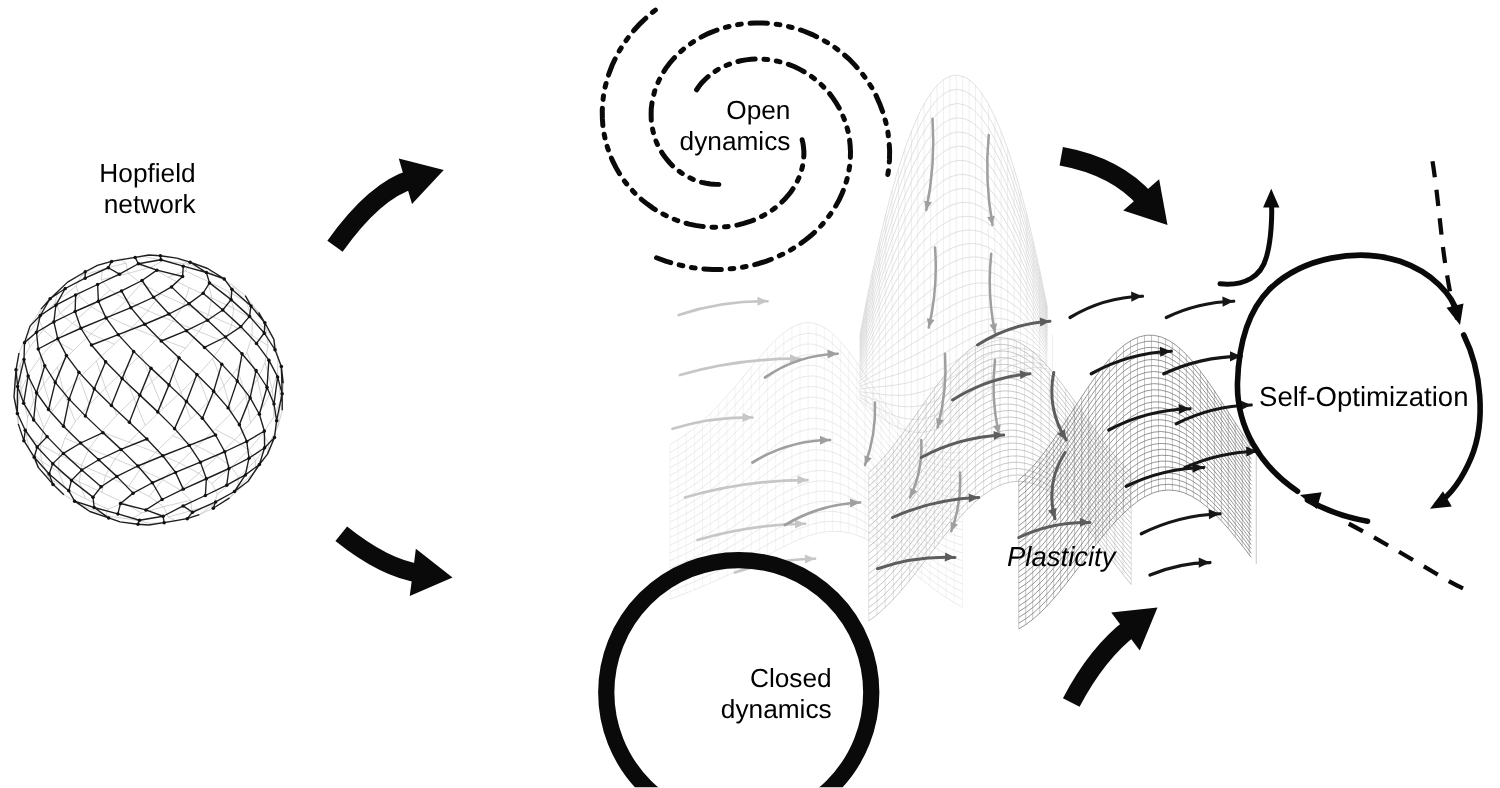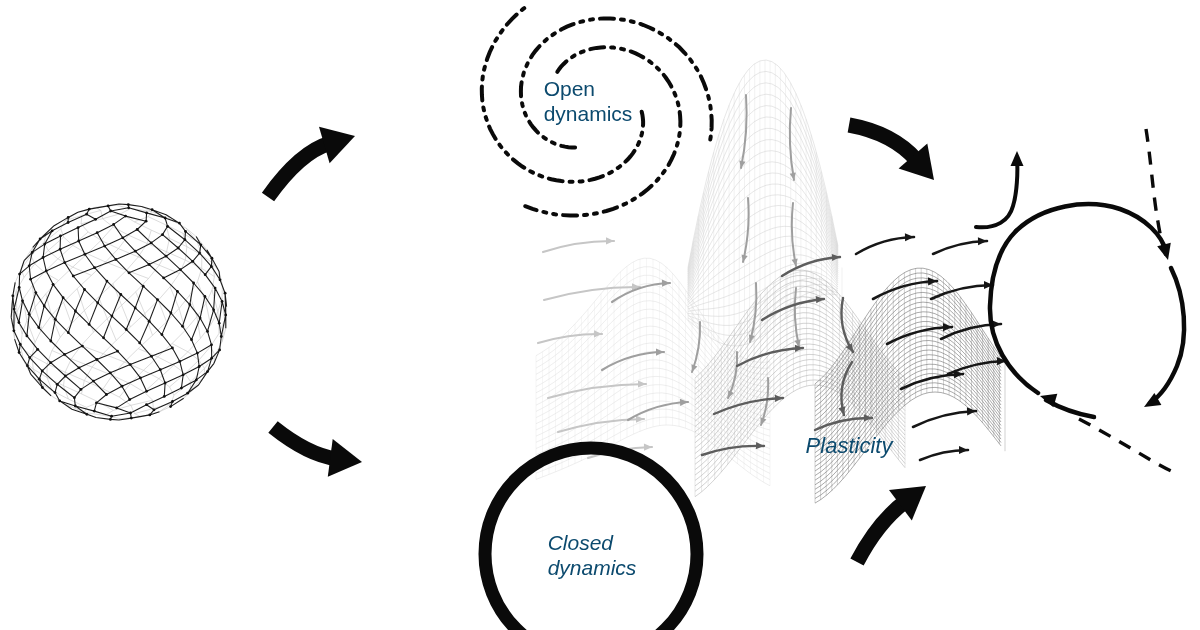--- a/index.html
+++ b/index.html
@@ -1,20 +1,20 @@
 <!DOCTYPE html>
 <html><head>
 <meta charset="utf-8">
 <style>
   html,body{margin:0;padding:0;background:#fff;}
   #stage{position:relative;width:1200px;height:630px;overflow:hidden;background:#fff;
          font-family:"Liberation Sans",sans-serif;}
   #canvas{position:absolute;left:0;top:0;width:1200px;height:630px;}
-  .label{position:absolute;transform:translate(-50%,-50%);text-align:left;
-         color:#0c4a6e;font-size:21px;line-height:1.18;white-space:nowrap;}
+  .label{position:absolute;transform:translate(-50%,-50%);text-align:right;
+         color:#000000;font-size:21px;line-height:1.18;white-space:nowrap;}
   .label span{display:block;}
   .label-lg{font-size:22px;}
 </style>
 </head>
 <body>
 
 <div id="stage">
   <svg id="canvas" viewBox="0 0 1200 630">
       <g>
         <path d="M536.0,355.7L542.0,352.1L548.0,348.1L554.0,343.5L560.0,338.5L566.0,333.0L572.0,327.1L578.0,320.7L584.0,314.0L590.0,307.0L596.0,299.8L602.0,292.5L608.0,285.4L614.0,278.6L620.0,272.3L626.0,267.0L632.0,262.7L638.0,259.7L644.0,258.2L650.0,258.3L656.0,260.2L662.0,263.6L668.0,268.6L674.0,275.0L680.0,282.5L686.0,290.8L692.0,299.6L698.0,308.6L704.0,317.5L710.0,326.0L716.0,333.8L722.0,340.9L728.0,347.0L734.0,352.0L740.0,356.0L746.0,359.0L752.0,361.0L758.0,362.1L764.0,362.3L770.0,361.7" fill="none" stroke="#e2e2e2" stroke-width="0.7" stroke-opacity="0.85"></path>
@@ -516,28 +516,35 @@
         <path d="M1094,417 C1077,414 1060,408 1046,400" fill="none" stroke="#0a0a0a" stroke-width="4.5" stroke-linecap="round"></path>
         <polygon points="1040.0,396.0 1057.3,393.7 1053.4,407.2" fill="#0a0a0a"></polygon>
         <path d="M1038,393 C1008,373 989,341 990,306 C991,272 1000,247 1016,231" fill="none" stroke="#0a0a0a" stroke-width="4.5" stroke-linecap="round"></path>
         <path d="M976,227 C996,229 1009,221 1013,206 C1017,193 1018,172 1017,158" fill="none" stroke="#0a0a0a" stroke-width="4" stroke-linecap="round"></path>
         <polygon points="1017.0,151.0 1023.5,166.0 1010.5,166.0" fill="#0a0a0a"></polygon>
         <path d="M1146,129 C1151,160 1153,195 1158,222 C1160,235 1163,247 1166,256" fill="none" stroke="#0a0a0a" stroke-width="3.4" stroke-dasharray="13 10" stroke-linecap="butt"></path>
         <path d="M1079,419 C1102,431 1127,446 1149,459 C1159,465 1168,470 1176,473" fill="none" stroke="#0a0a0a" stroke-width="3.4" stroke-dasharray="13 10" stroke-linecap="butt"></path>
       </g>
     </svg>
 
+  <div class="label" style="left:118px;top:152px;">
+    <span>Hopfield</span>
+    <span>network</span>
+  </div>
 
   <div class="label" style="left:588px;top:102px;">
     <span>Open</span>
     <span>dynamics</span>
   </div>
 
-  <div class="label" style="left:592px;top:556px;font-style:italic;">
+  <div class="label" style="left:621px;top:556px;">
     <span>Closed</span>
     <span>dynamics</span>
   </div>
 
   <div class="label label-lg" style="left:849px;top:446px;font-style:italic;">
     <span>Plasticity</span>
   </div>
 
+  <div class="label label-lg" style="left:1091px;top:318px;">
+    <span>Self-Optimization</span>
+  </div>
 </div>
 
 </body></html>

